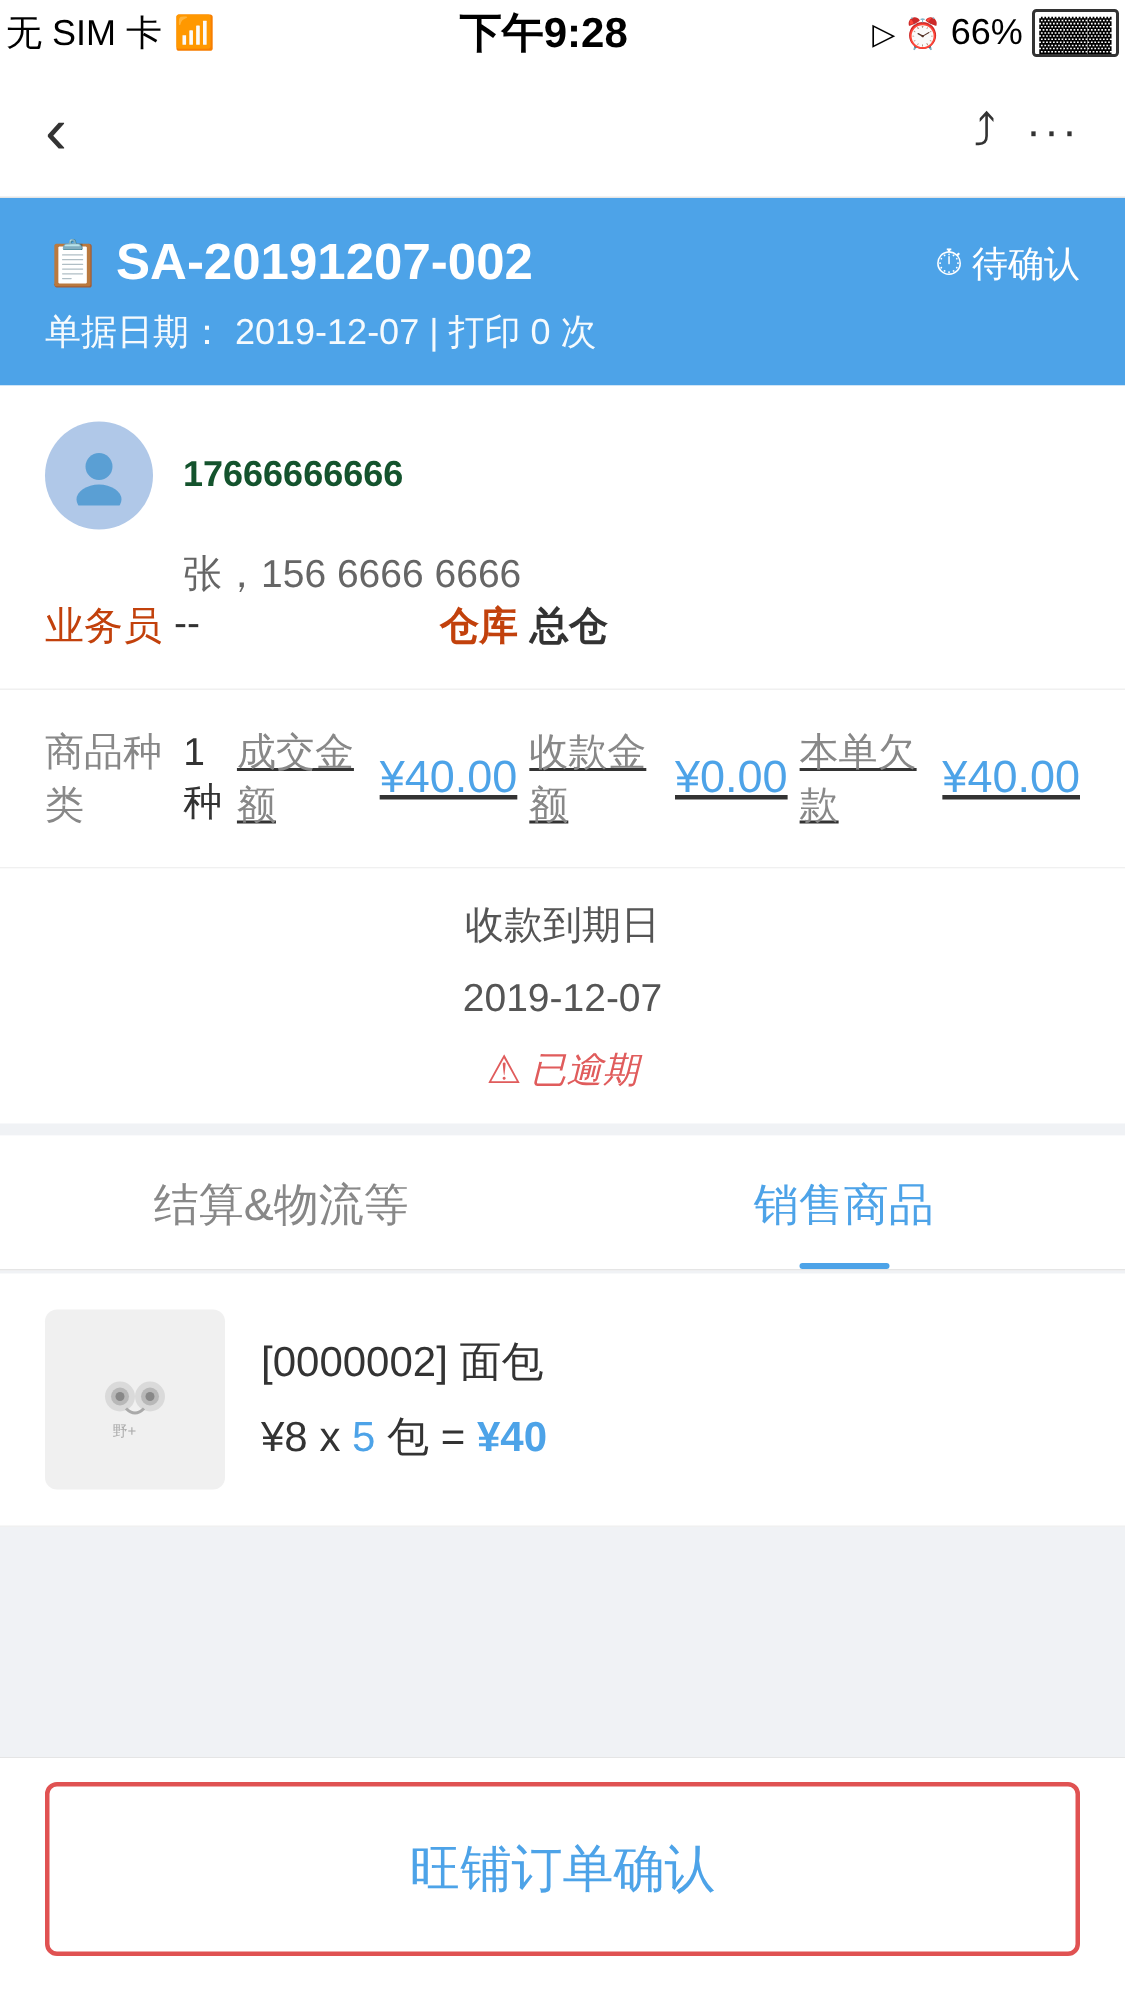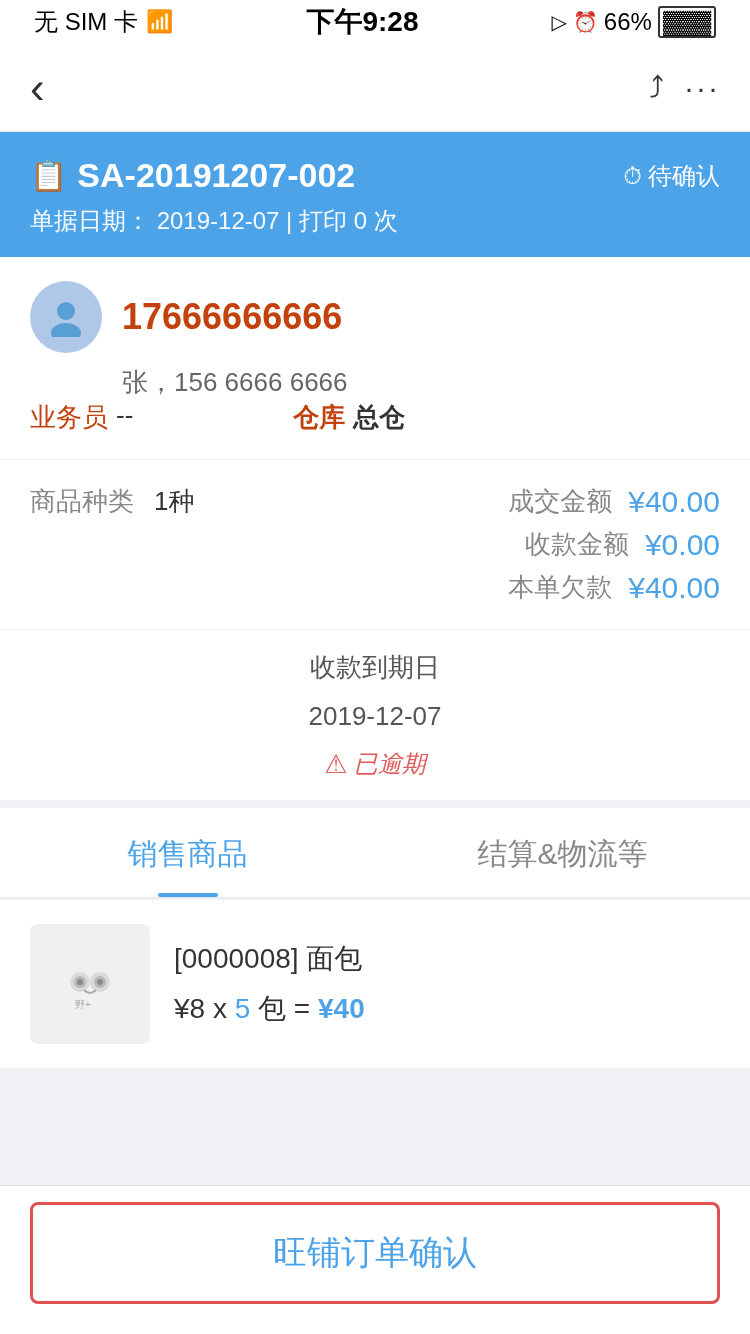--- a/index.html
+++ b/index.html
@@ -13,21 +13,21 @@
       color: #333;
     }
 
     
     .status-bar {
       display: flex;
       justify-content: space-between;
       align-items: center;
       height: 44px;
       background: #fff;
-      padding: 0 34px;
+      padding: 0 4px;
       font-size: 24px;
       color: #000;
     }
     .status-left { display: flex; align-items: center; gap: 8px; }
     .status-center { font-weight: 600; font-size: 28px; }
     .status-right { display: flex; align-items: center; gap: 6px; }
 
     
     .nav-bar {
       display: flex;
@@ -97,23 +97,23 @@
       width: 72px;
       height: 72px;
       border-radius: 50%;
       background: #b0c8e8;
       display: flex;
       align-items: center;
       justify-content: center;
       flex-shrink: 0;
     }
     .customer-phone {
-      font-size: 36px;
+      font-size: 24px;
       font-weight: 600;
-      color: #c2410c;
+      color: #14532d;
     }
     .customer-name {
       font-size: 26px;
       color: #666;
       margin-left: 92px;
       margin-bottom: 0;
     }
     .customer-meta {
       display: flex;
       gap: 60px;
@@ -133,30 +133,30 @@
       background: #fff;
       padding: 24px 30px;
       border-bottom: 1px solid #f0f0f0;
       display: flex;
       justify-content: space-between;
       align-items: flex-start;
     }
     .summary-left {
       display: flex;
       align-items: center;
-      gap: 20px;
       font-size: 26px;
       color: #333;
     }
     .summary-label { color: #888; }
     .summary-right {
       display: flex;
-      flex-direction: column;
+      flex-direction: row;
       align-items: flex-end;
       gap: 8px;
+      text-decoration: underline;
     }
     .summary-row {
       display: flex;
       justify-content: flex-end;
       align-items: center;
       gap: 16px;
       font-size: 26px;
     }
     .summary-row .label { color: #888; }
     .amount-blue { color: #4da3e8; font-size: 30px; font-weight: 500; }
@@ -267,21 +267,21 @@
       position: fixed;
       bottom: 0;
       left: 0;
       width: 750px;
       background: #fff;
       padding: 16px 30px 30px;
       border-top: 1px solid #e5e5e5;
     }
     .confirm-btn {
       width: 100%;
-      height: 102px;
+      height: 116px;
       border: 3px solid #e05252;
       background: #fff;
       color: #4da3e8;
       font-size: 34px;
       font-weight: 500;
       border-radius: 8px;
       cursor: pointer;
       display: flex;
       align-items: center;
       justify-content: center;
@@ -379,25 +379,25 @@
   <span>收款到期日</span>
   <span>2019-12-07</span>
   <div class="overdue-badge">
     <span style="color:#e05c5c; font-size:26px;">⚠</span>
     <span style="color:#e05c5c;font-style:italic;">已逾期</span>
   </div>
 </div>
 
 <div class="tabs-section">
   <div class="tabs">
+    <div class="tab">
+      <span>结算&amp;物流等</span>
+    </div>
     <div class="tab active">
       <span>销售商品</span>
-    </div>
-    <div class="tab">
-      <span>结算&amp;物流等</span>
     </div>
   </div>
 </div>
 
 <div class="product-section">
   <div class="product-item">
     <div class="product-thumb">
       <svg width="80" height="60" viewBox="0 0 80 60">
 
         <circle cx="30" cy="28" r="10" fill="#ccc" opacity="0.6"></circle>
@@ -405,21 +405,21 @@
         <circle cx="30" cy="28" r="6" fill="#aaa" opacity="0.7"></circle>
         <circle cx="50" cy="28" r="6" fill="#aaa" opacity="0.7"></circle>
         <circle cx="30" cy="28" r="3" fill="#888"></circle>
         <circle cx="50" cy="28" r="3" fill="#888"></circle>
         <path d="M34 36 Q40 42 46 36" stroke="#aaa" fill="none" stroke-width="2"></path>
         <text x="25" y="54" font-size="10" fill="#aaa">野+</text>
       </svg>
     </div>
     <div class="product-info">
       <div class="product-name">
-        <span>[0000008]</span>
+        <span>[0000002]</span>
         <span>面包</span>
       </div>
       <div class="product-price">
         <span>¥8</span>
         <span> x </span>
         <span class="qty-blue">5</span>
         <span>包</span>
         <span> = </span>
         <span class="product-total">¥40</span>
       </div>

